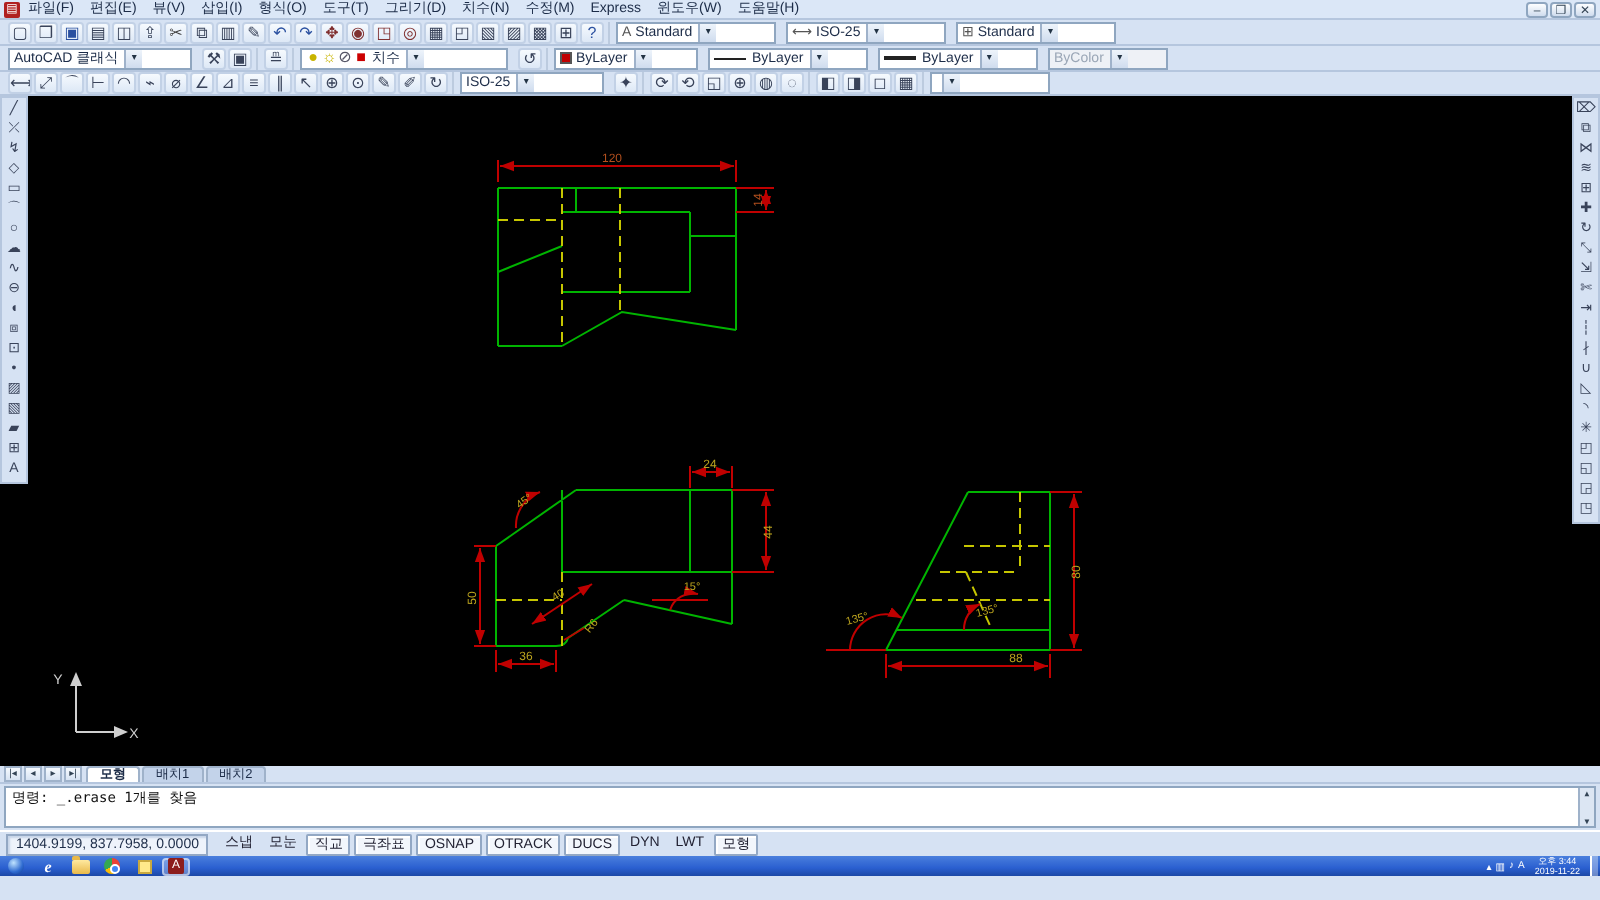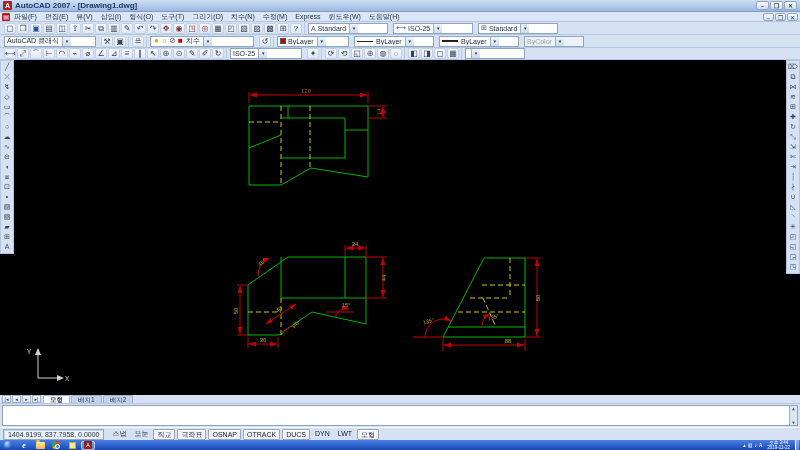--- a/index.html
+++ b/index.html
@@ -76,29 +76,20 @@
   .acad{width:8px;height:8px;background:#8c1d1d;color:#fff;font-size:6px;line-height:8px;text-align:center;border-radius:1px}
   .tray{margin-left:auto;display:flex;align-items:center;gap:2px;color:#fff;font-size:5px}
   .clock{text-align:center;color:#fff;font-size:4.5px;line-height:5px;padding:0 3px}
   .sliver{width:4px;height:10px;background:rgba(255,255,255,.35);border-left:1px solid #fff}
 </style>
 </head>
 <body>
 
 <div class="win">
 
-  <div class="titlebar">
-    <span class="appico">A</span>
-    <span>AutoCAD 2007 - [Drawing1.dwg]</span>
-    <span class="wbtns">
-      <span class="wbtn">–</span>
-      <span class="wbtn">❐</span>
-      <span class="wbtn">✕</span>
-    </span>
-  </div>
 
   <div class="menubar">
     <span class="appico" style="width:8px;height:8px;font-size:6px;line-height:8px">▤</span>
     <nav style="display:flex">
         <span class="mitem">파일(F)</span>
         <span class="mitem">편집(E)</span>
         <span class="mitem">뷰(V)</span>
         <span class="mitem">삽입(I)</span>
         <span class="mitem">형식(O)</span>
         <span class="mitem">도구(T)</span>
@@ -365,20 +356,21 @@
     <span class="tnav">◂</span>
     <span class="tnav">▸</span>
     <span class="tnav">▸|</span>
     <span class="tab active">모형</span>
     <span class="tab">배치1</span>
     <span class="tab">배치2</span>
   </div>
 
   <div class="cmd">
     <div class="cmdbox">
+      <div class="cmdline">명령: _.erase 1개를 찾음</div>
       <div class="cmdsb">
           <span>▲</span>
           <span>▼</span>
         </div>
     </div>
   </div>
 
   <div class="status">
     <span class="coords">1404.9199, 837.7958, 0.0000</span>
     <span style="display:flex">

